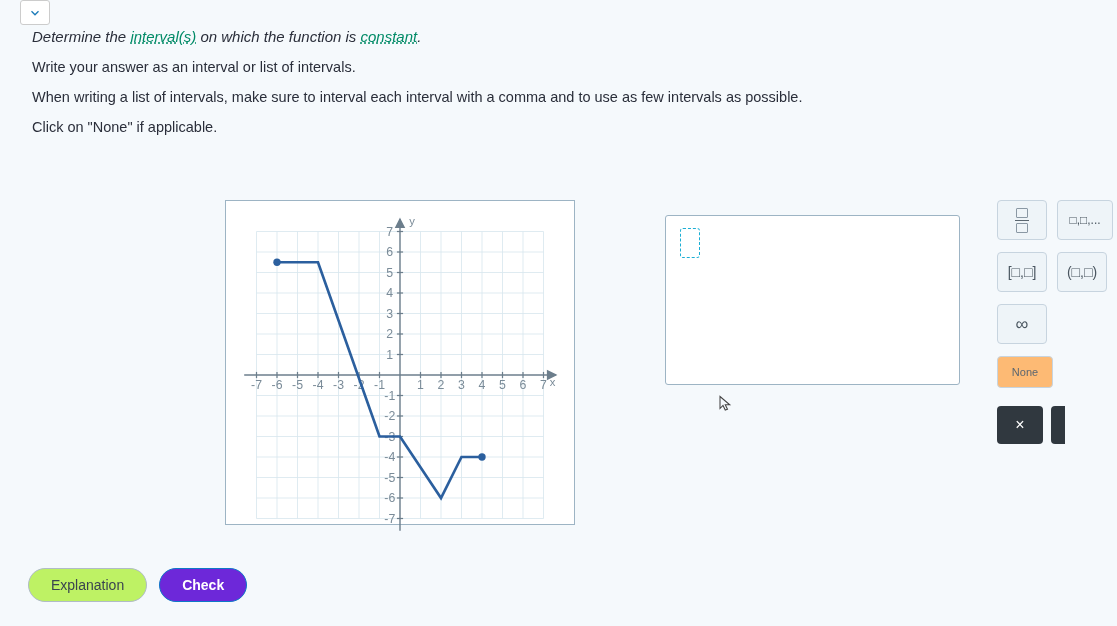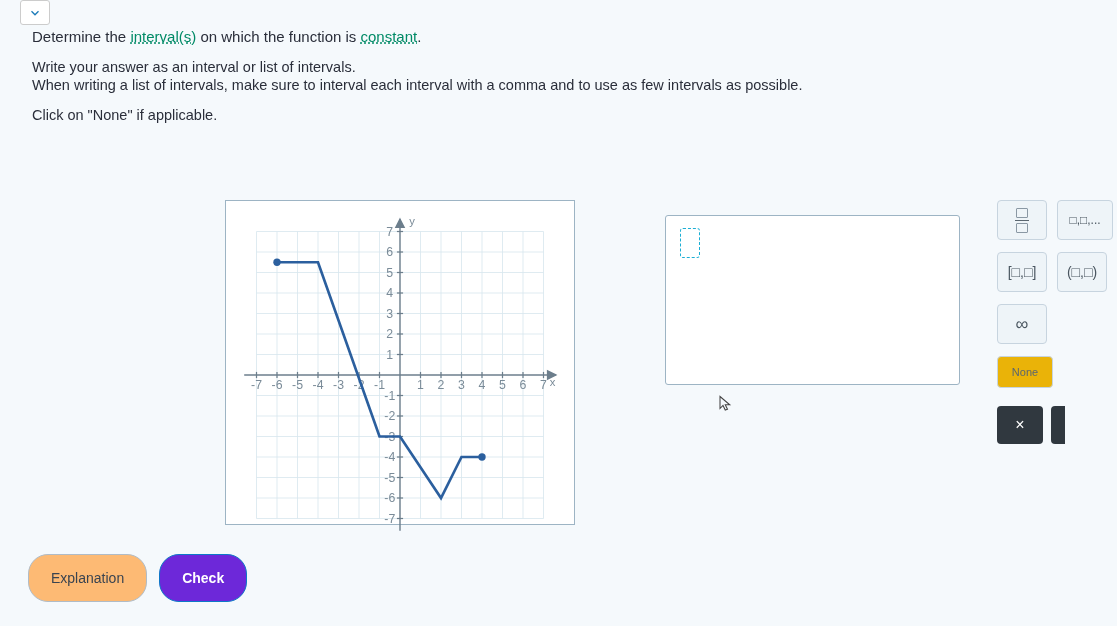--- a/index.html
+++ b/index.html
@@ -25,23 +25,23 @@
   justify-content: center;
 }
 .expand-btn svg { width: 14px; height: 14px; }
 .question-body {
   position: absolute;
   top: 28px;
   left: 32px;
   right: 0;
   color: #2a2e3a;
 }
-.prompt-line { font-size: 15px; margin-bottom: 14px; }
+.prompt-line { font-size: 15px; margin-bottom: 14px; font-style: italic; }
 .term-link { color: #008a66; text-decoration: underline dotted; }
-.help-line { font-size: 14.5px; margin-bottom: 2px; }
+.help-line { font-size: 14.5px; margin-bottom: 14px; }
 .help-line2 { font-size: 14.5px; margin-bottom: 14px; }
 .click-none { font-size: 14.5px; margin-bottom: 22px; }
 
 .graph-box {
   position: absolute;
   left: 225px;
   top: 200px;
   width: 350px;
   height: 325px;
   border: 1px solid #9db4c4;
@@ -95,21 +95,21 @@
   align-items: center;
   justify-content: center;
   font-size: 14px;
   color: #4a5660;
   cursor: pointer;
 }
 .pal-btn.wide { width: 56px; font-size: 12px; }
 .pal-none {
   width: 56px;
   height: 32px;
-  background: #eab308;
+  background: #fdba74;
   border: 1px solid #c7d4df;
   border-radius: 4px;
   display: flex;
   align-items: center;
   justify-content: center;
   font-size: 11px;
   color: #5a6670;
   margin-bottom: 18px;
   cursor: pointer;
 }
@@ -141,23 +141,23 @@
 .frac .bar { width: 14px; height: 1px; background: #5a6670; margin: 2px 0; }
 
 .footer {
   position: absolute;
   left: 28px;
   bottom: 24px;
   display: flex;
   gap: 12px;
 }
 .btn-explain {
-  padding: 15px 22px;
+  padding: 8px 22px;
   border-radius: 20px;
-  background: #fdba74;
+  background: #bef264;
   border: 1px solid #b0bcc7;
   color: #3a4450;
   font-size: 14px;
   cursor: pointer;
   text-align: right;
 }
 .btn-check {
   padding: 8px 22px;
   border-radius: 20px;
   background: #6d28d9;

